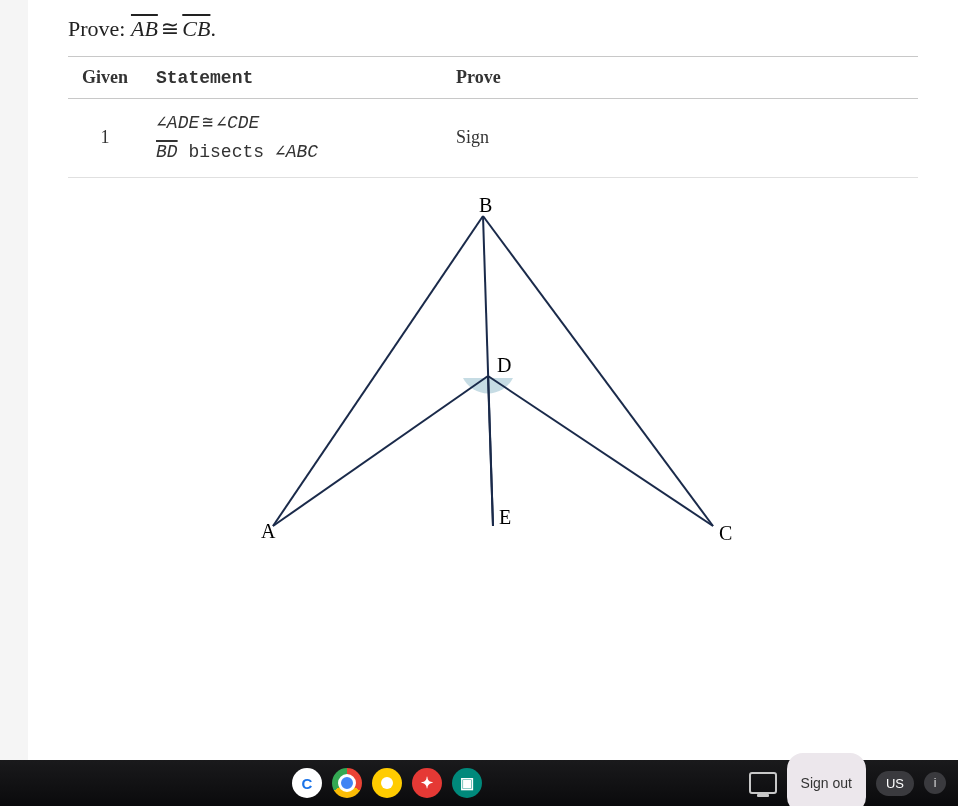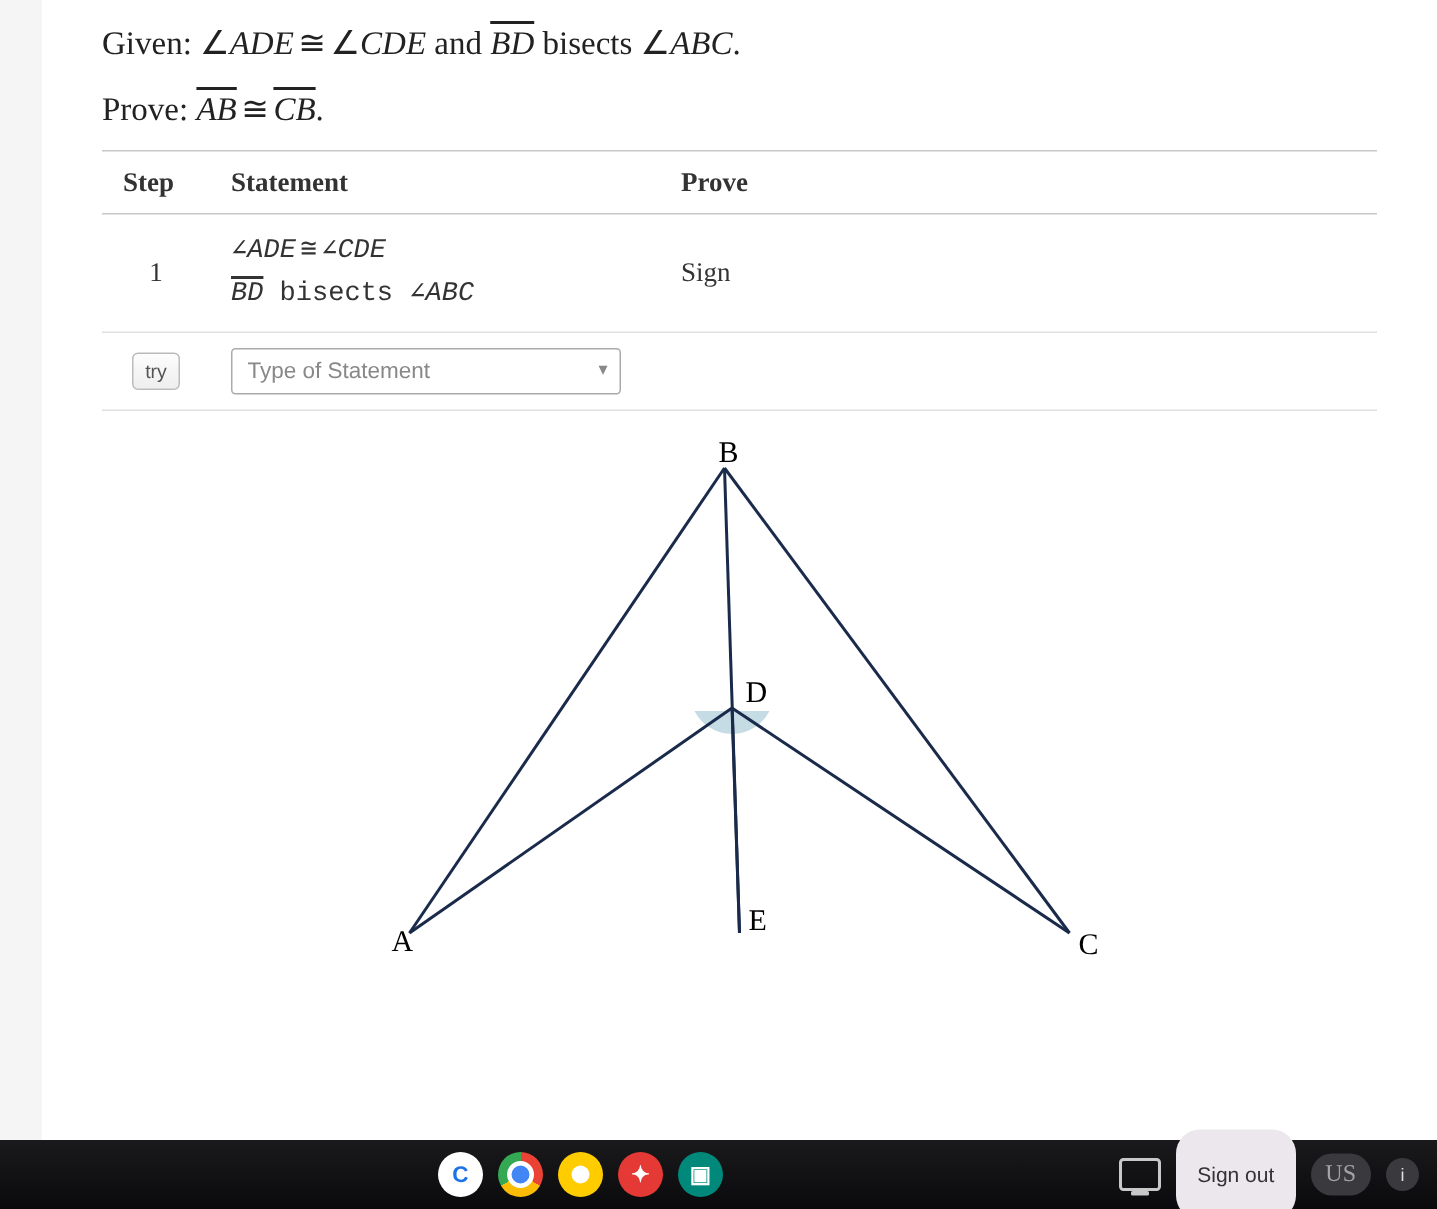--- a/index.html
+++ b/index.html
@@ -42,21 +42,21 @@
     border-bottom: 1px solid #c8c8c8;
     color: #333;
   }
   table.proof td {
     padding: 10px 14px;
     border-bottom: 1px solid #e0e0e0;
     vertical-align: middle;
     color: #333;
   }
   .step-col { width: 72px; text-align:center;}
-  .stmt-col { width: 300px; text-align:center;}
+  .stmt-col { width: 300px; text-align:center;font-family:Liberation Mono, monospace;}
   .stmt-cell { line-height:1.6; font-style: italic; font-family:Liberation Mono, monospace;}
   
   .try-btn {
     display:inline-block;
     border: 1px solid #bbb;
     background: linear-gradient(#fdfdfd,#eee);
     border-radius: 4px;
     padding: 4px 8px;
     font-size: 13px;
     font-family: Arial, sans-serif;
@@ -119,62 +119,50 @@
   .ic-red { background:#e53935; color:#fff; }
   .ic-teal { background:#00897b; color:#fff; }
   .ic-screen{ width:28px;height:22px;border:2px solid #c8c8c8;border-radius:3px;cursor:pointer;position:relative;}
   .ic-screen::after{content:"";position:absolute;left:6px;right:6px;bottom:-5px;height:3px;background:#c8c8c8;border-radius:1px;}
   .signout-btn{
     background:#ece7ec;border-radius:16px;padding:22px 14px;
     font-family:Arial,sans-serif;font-size:14px;color:#333;cursor:pointer;
   }
   .pill{
     background:#3a3a3e;border-radius:14px;padding:5px 10px;
-    font-family:Liberation Serif, serif;font-size:16px;color:#a3a3a3;cursor:pointer;
+    font-family:Liberation Sans, sans-serif;font-size:13px;color:#ffffff;cursor:pointer;
   }
   .info-dot{width:22px;height:22px;border-radius:50%;background:#3a3a3e;color:#ddd;display:flex;align-items:center;justify-content:center;font-family:Arial;font-size:12px;cursor:pointer;}
 </style>
 </head>
 <body>
 
 <div class="page">
 
-  <div class="given-line">
-    <span>Given: </span><span class="math-it"><span class="angle"></span><span>ADE</span><span class="cong"></span><span class="angle"></span><span>CDE</span></span><span> and </span><span class="math-it over">BD</span><span> bisects </span><span class="math-it"><span class="angle"></span><span>ABC</span></span><span>.</span>
-  </div>
 
   <div class="prove-line">
     <span>Prove: </span><span class="math-it over">AB</span><span class="math-it cong"></span><span class="math-it over">CB</span><span>.</span>
   </div>
 
   <table class="proof">
     <thead>
       <tr>
-        <th class="step-col">Step</th>
+        <th class="step-col">Given</th>
         <th class="stmt-col">Statement</th>
         <th>Prove</th>
       </tr>
     </thead>
     <tbody>
       <tr>
         <td class="step-col" style="text-align:center">1</td>
         <td class="stmt-cell">
           <span class="angle"></span><span>ADE</span><span class="cong"></span><span class="angle"></span><span>CDE</span><br>
           <span class="over">BD</span><span style="font-style:normal"> bisects </span><span class="angle"></span><span>ABC</span>
         </td>
         <td>Sign</td>
-      </tr>
-      <tr>
-        <td class="step-col" style="text-align:center">
-          <span class="try-btn">try</span>
-        </td>
-        <td style="text-align:left">
-          <div class="type-select">Type of Statement</div>
-        </td>
-        <td></td>
       </tr>
     </tbody>
   </table>
 
   <div class="diagram">
     <svg width="520" height="360" viewBox="0 0 520 360">
 
       <path d="M230,182 A28,28 0 0 0 280,182" fill="#bcd6df" opacity="0.85"></path>
       <line x1="40" y1="330" x2="250" y2="20" stroke="#1a2a4a" stroke-width="2"></line>
       <line x1="480" y1="330" x2="250" y2="20" stroke="#1a2a4a" stroke-width="2"></line>

